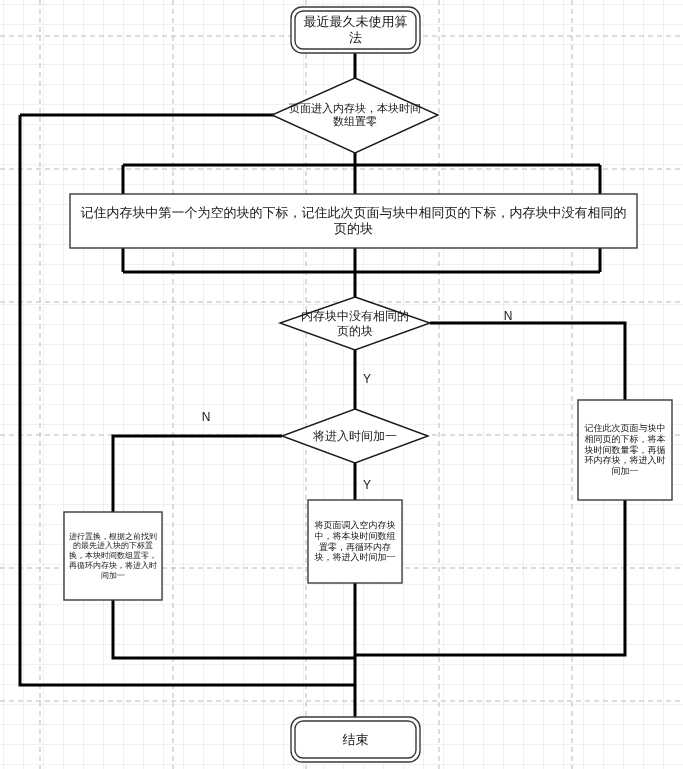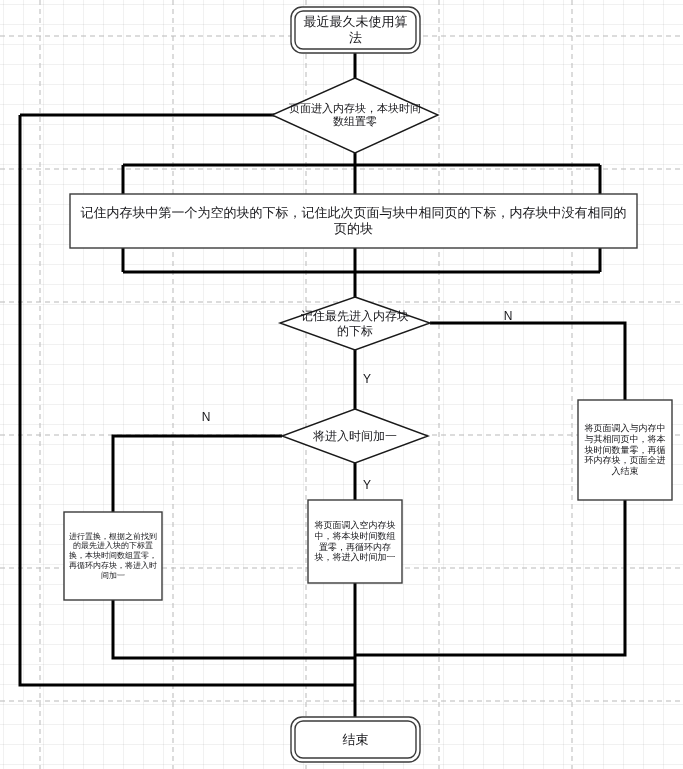--- a/index.html
+++ b/index.html
@@ -117,35 +117,35 @@
     <g>
       <rect class="shape-rect" x="70" y="194" width="567" height="54"></rect>
       <foreignObject x="74" y="196" width="559" height="50">
         <div xmlns="http://www.w3.org/1999/xhtml" class="fo-text" style="font-size:13px;">记住内存块中第一个为空的块的下标，记住此次页面与块中相同页的下标，内存块中没有相同的页的块</div>
       </foreignObject>
     </g>
 
     <g>
       <polygon class="shape-diamond" points="355,297 430,323 355,350 280,323"></polygon>
       <foreignObject x="295" y="301" width="120" height="46">
-        <div xmlns="http://www.w3.org/1999/xhtml" class="fo-text" style="font-size:12px;">记住最先进入内存块的下标</div>
+        <div xmlns="http://www.w3.org/1999/xhtml" class="fo-text" style="font-size:12px;">内存块中没有相同的页的块</div>
       </foreignObject>
     </g>
 
     <g>
       <polygon class="shape-diamond" points="355,409 428,436 355,463 282,436"></polygon>
       <foreignObject x="294" y="414" width="122" height="44">
         <div xmlns="http://www.w3.org/1999/xhtml" class="fo-text" style="font-size:12px;">将进入时间加一</div>
       </foreignObject>
     </g>
 
     <g>
       <rect class="shape-rect" x="578" y="400" width="94" height="100"></rect>
       <foreignObject x="580" y="402" width="90" height="96">
-        <div xmlns="http://www.w3.org/1999/xhtml" class="fo-text" style="font-size:9px;">将页面调入与内存中与其相同页中，将本块时间数量零，再循环内存块，页面全进入结束</div>
+        <div xmlns="http://www.w3.org/1999/xhtml" class="fo-text" style="font-size:9px;">记住此次页面与块中相同页的下标，将本块时间数量零，再循环内存块，将进入时间加一</div>
       </foreignObject>
     </g>
 
     <g>
       <rect class="shape-rect" x="308" y="500" width="94" height="83"></rect>
       <foreignObject x="310" y="502" width="90" height="79">
         <div xmlns="http://www.w3.org/1999/xhtml" class="fo-text" style="font-size:9px;">将页面调入空内存块中，将本块时间数组置零，再循环内存块，将进入时间加一</div>
       </foreignObject>
     </g>
 

